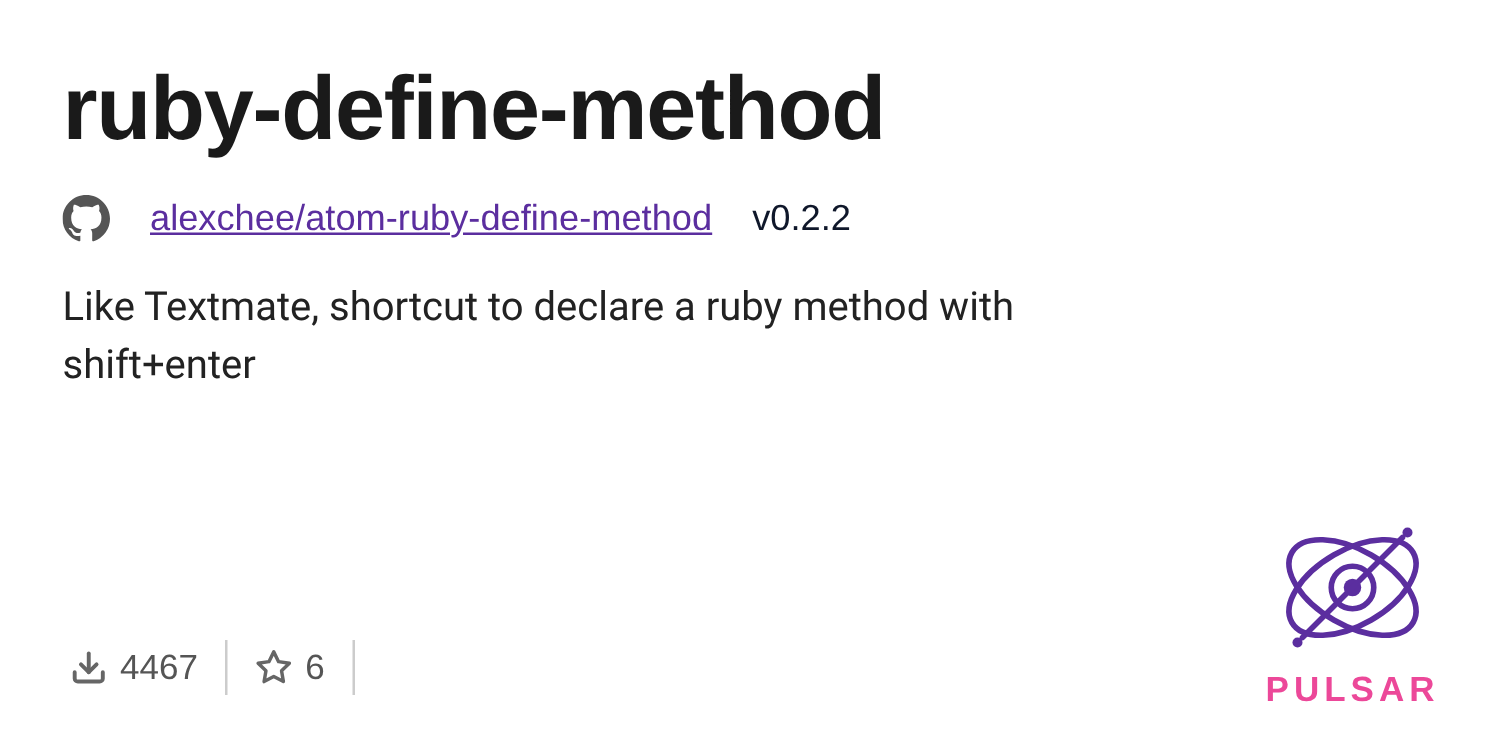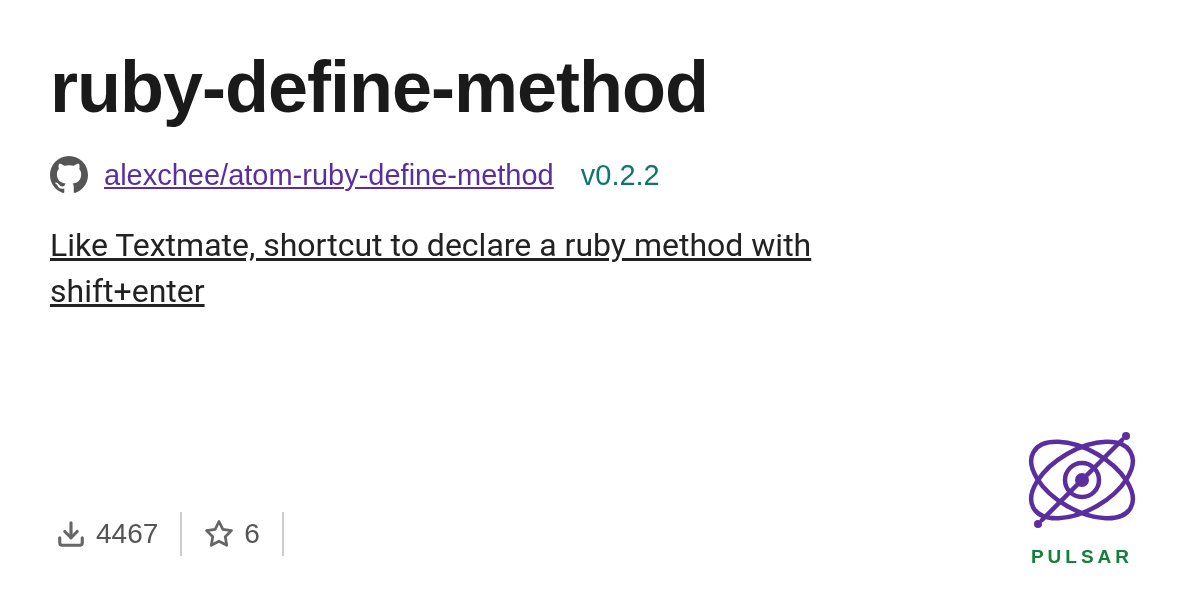--- a/index.html
+++ b/index.html
@@ -20,50 +20,48 @@
       font-size: 72px;
       font-weight: 700;
       letter-spacing: -1px;
       color: #1a1a1a;
       margin-bottom: 28px;
       font-family: Liberation Sans, sans-serif;
     }
     .repo-row {
       display: flex;
       align-items: center;
-      gap: 16px;
+      gap: 32px;
       margin-bottom: 28px;
     }
     .github-icon {
       width: 38px;
       height: 38px;
       color: #555;
       flex-shrink: 0;
     }
     .repo-link {
       font-size: 29px;
       color: #5b2e9f;
       text-decoration: underline;
       font-family: "Arial Rounded MT Bold", "Helvetica Rounded", Arial, sans-serif;
       font-weight: 500;
     }
     .version {
       font-size: 29px;
-      color: #0f766e;
+      color: #0f172a;
       font-family: "Arial Rounded MT Bold", "Helvetica Rounded", Arial, sans-serif;
       font-weight: 400;
-      margin-left: 11px;
     }
     .description {
       font-size: 32px;
       color: #222;
       line-height: 1.45;
       max-width: 780px;
       font-weight: 400;
-      text-decoration: underline;
     }
     .stats-row {
       position: absolute;
       bottom: 44px;
       left: 56px;
       display: flex;
       align-items: center;
       gap: 0;
       color: #666;
       font-size: 28px;
@@ -98,23 +96,23 @@
       display: flex;
       flex-direction: column;
       align-items: center;
       gap: 6px;
     }
     .logo-svg {
       width: 140px;
       height: 120px;
     }
     .logo-text {
-      font-size: 19px;
+      font-size: 28px;
       font-weight: 700;
-      color: #15803d;
+      color: #ec4899;
       letter-spacing: 4px;
       font-family: Arial, sans-serif;
     }
   </style>
 </head>
 <body>
 
 <h1 class="title">ruby-define-method</h1>
 
 <div class="repo-row">

